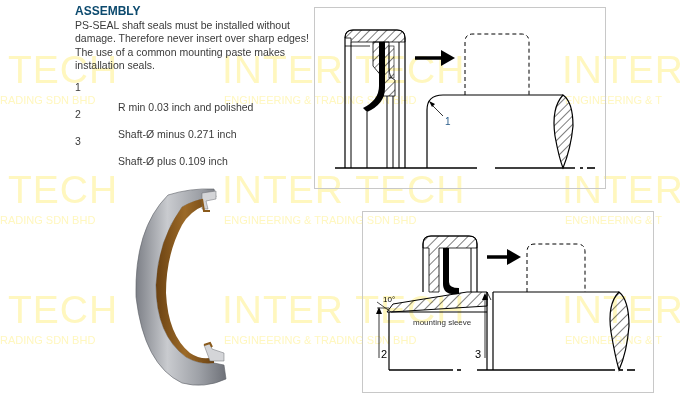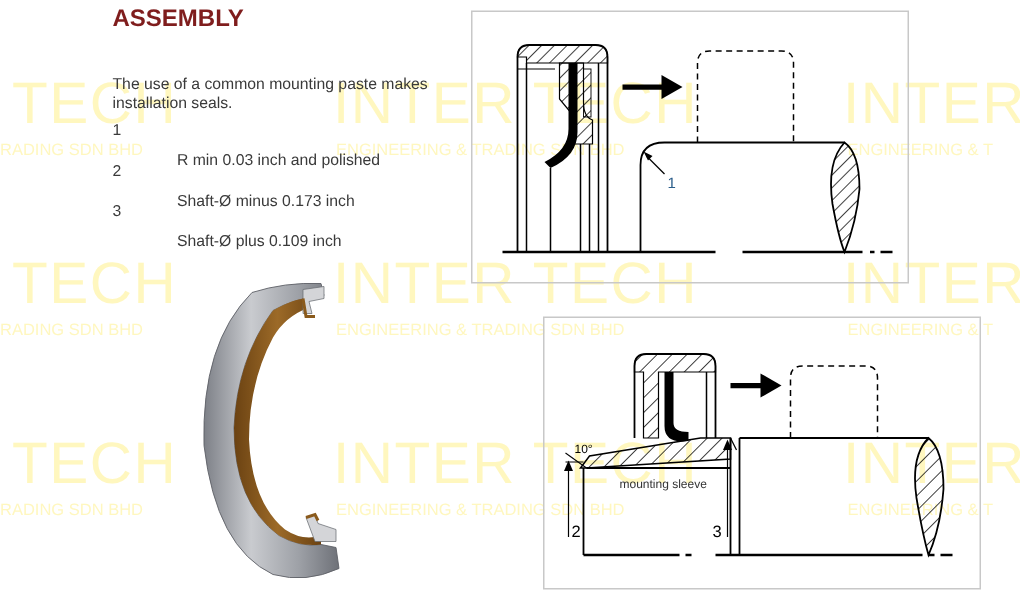--- a/index.html
+++ b/index.html
@@ -5,21 +5,21 @@
   html, body { margin: 0; padding: 0; }
   body {
     width: 680px; height: 400px; position: relative; overflow: hidden;
     background: #ffffff;
     font-family: "Liberation Sans", sans-serif;
   }
   .wm { position: absolute; color: #fff7bf; pointer-events: none; white-space: nowrap; z-index: 0; }
   .wm.big { font-size: 39px; letter-spacing: 1px; }
   .wm.small { font-size: 11px; }
   .text-block { position: absolute; left: 75px; top: 4px; width: 240px; z-index: 2; }
-  .heading { color: #7f1d1d; font-weight: bold; font-size: 16px; margin: 0 0 1px 0; }
+  .heading { color: #0c4a6e; font-weight: bold; font-size: 12px; margin: 0 0 1px 0; }
   .para { color: #3a3a3a; font-size: 10.5px; line-height: 13.3px; margin: 0; }
   .list { position: absolute; left: 75px; top: 81px; z-index: 2; }
   .list-item { position: relative; height: 27px; font-size: 10.5px; color: #3a3a3a; }
   .list-num { position: absolute; left: 0; top: 0; width: 20px; }
   .list-text { position: absolute; left: 43px; top: 0; white-space: nowrap; margin-top: 20px; }
   .frame { position: absolute; border: 1px solid #c8c8c8; background: transparent; z-index: 1; }
   .frame svg { position: absolute; left: 0; top: 0; }
   .seal-img { position: absolute; left: 130px; top: 185px; z-index: 1; }
 </style>
 </head>
@@ -42,35 +42,35 @@
 <div class="wm big" style="left:8px;top:288px;">TECH</div>
 <div class="wm big" style="left:222px;top:288px;">INTER TECH</div>
 <div class="wm big" style="left:562px;top:288px;">INTER</div>
 <div class="wm small" style="left:0px;top:334px;">RADING SDN BHD</div>
 <div class="wm small" style="left:224px;top:334px;">ENGINEERING &amp; TRADING SDN BHD</div>
 <div class="wm small" style="left:565px;top:334px;">ENGINEERING &amp; T</div>
 
 <div class="text-block">
   <div class="heading">ASSEMBLY</div>
   <p class="para">
-    <br>
-    <br>
+    <span>PS-SEAL shaft seals must be installed without</span><br>
+    <span>damage. Therefore never insert over sharp edges!</span><br>
     <span>The use of a common mounting paste makes</span><br>
     <span>installation seals.</span>
   </p>
 </div>
 
 <div class="list">
   <div class="list-item">
     <span class="list-num">1</span>
     <span class="list-text">R min 0.03 inch and polished</span>
   </div>
   <div class="list-item">
     <span class="list-num">2</span>
-    <span class="list-text">Shaft-Ø minus 0.173 inch</span>
+    <span class="list-text">Shaft-Ø minus 0.271 inch</span>
   </div>
   <div class="list-item">
     <span class="list-num">3</span>
     <span class="list-text">Shaft-Ø plus 0.109 inch</span>
   </div>
 </div>
 
 <div class="seal-img">
   <svg width="110" height="205" viewBox="0 0 110 205">
     <defs>

